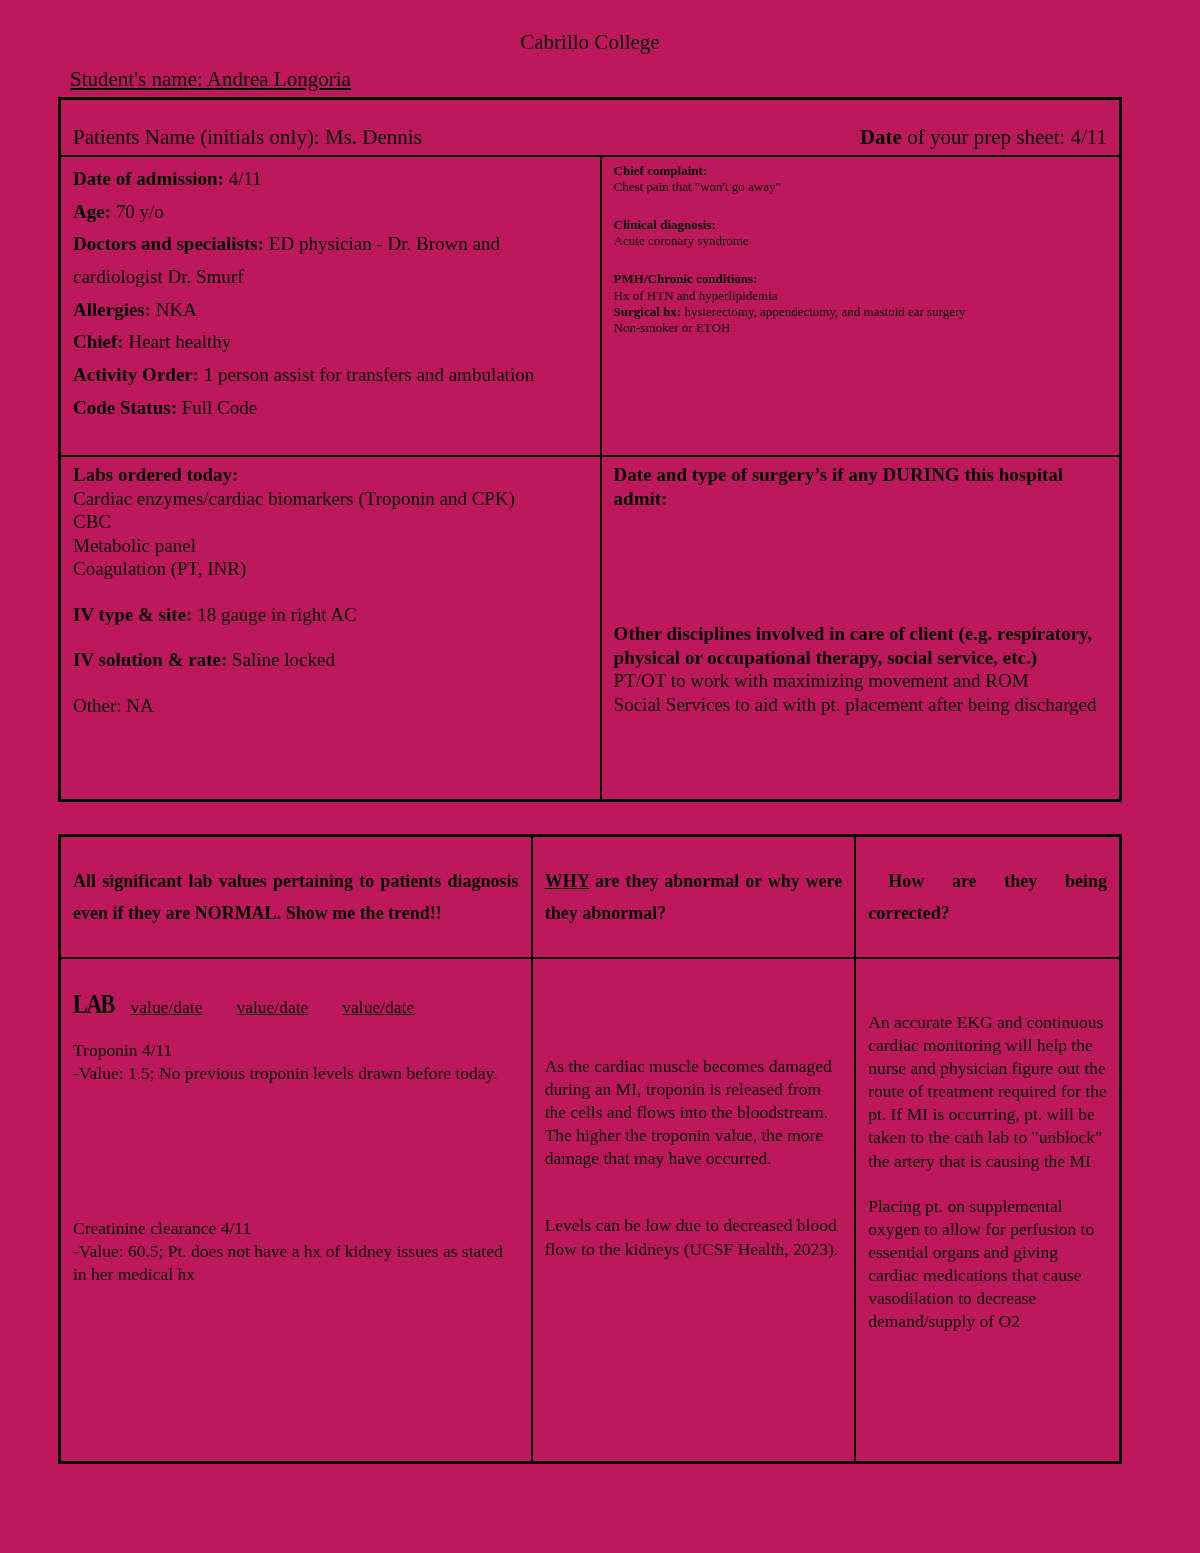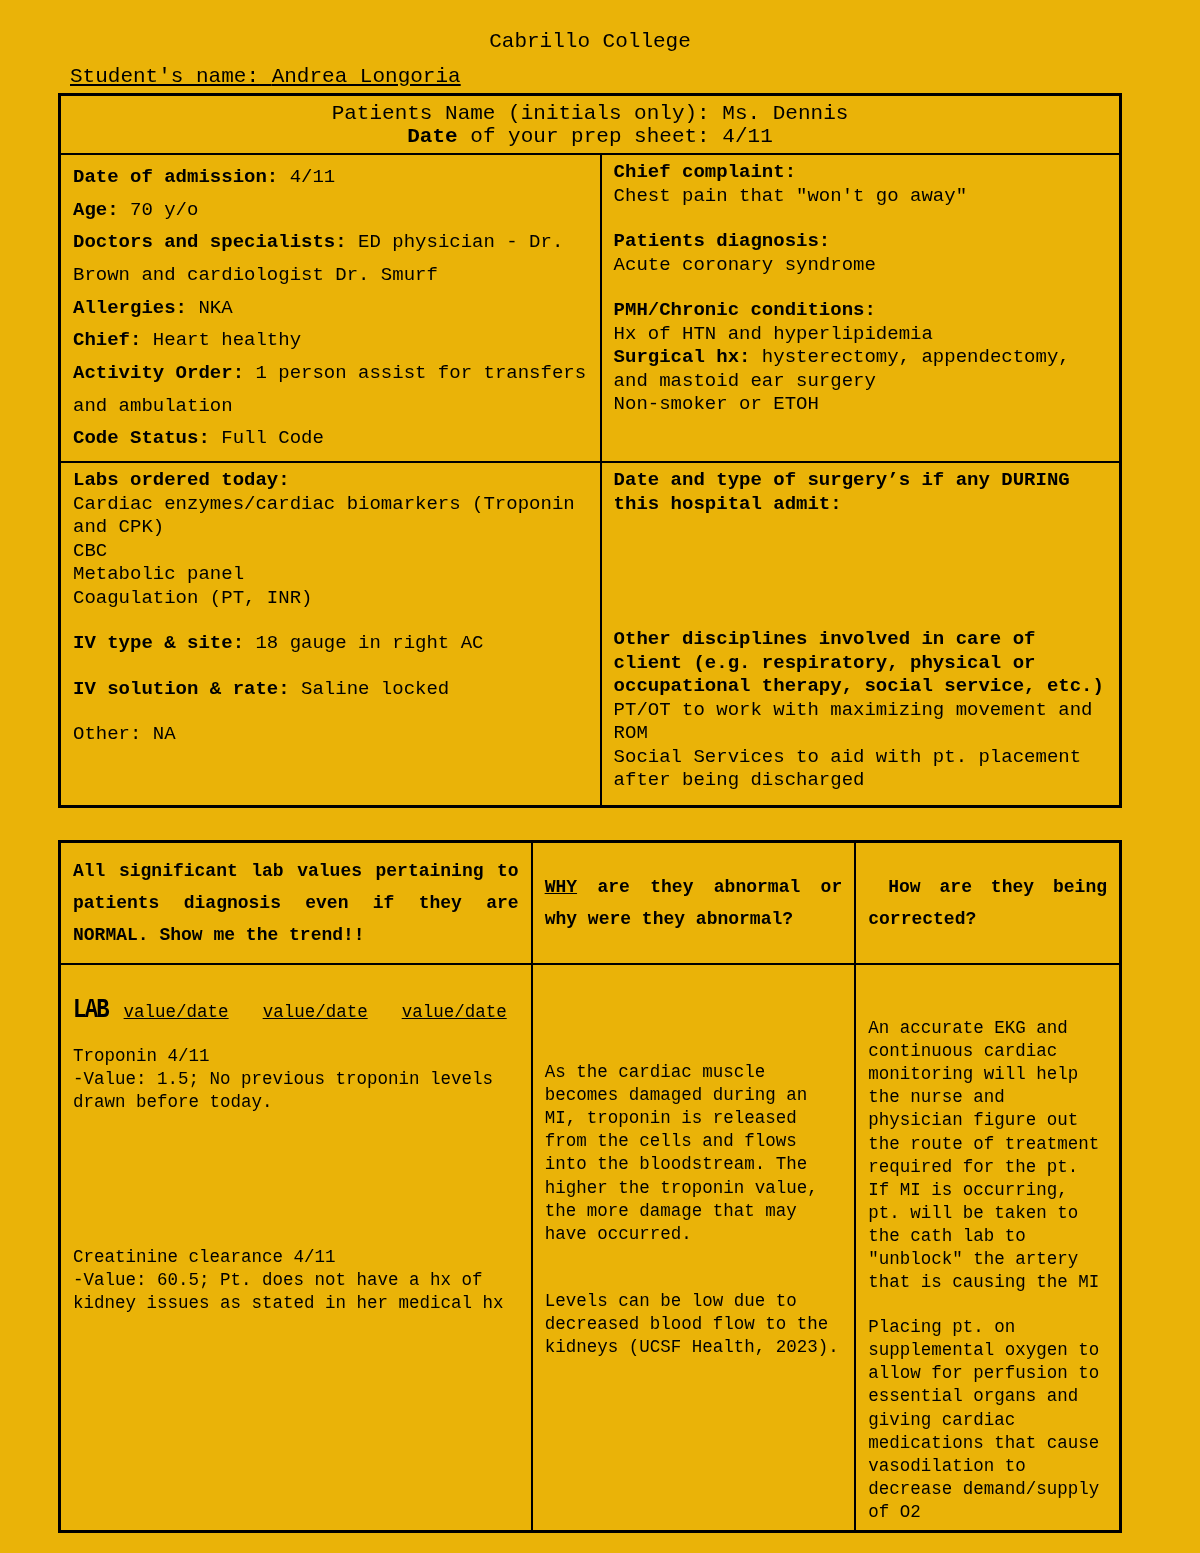--- a/index.html
+++ b/index.html
@@ -1,42 +1,42 @@
 <!DOCTYPE html>
 <html><head>
 <meta charset="utf-8">
 <style>
   html, body { margin: 0; padding: 0; background: #fff; }
   .page {
     position: relative;
     width: 1200px;
     height: 1553px;
-    background: #eab308;
+    background: #be185d;
     color: #000;
-    font-family: Liberation Mono, monospace;
+    font-family: Liberation Serif, serif;
     overflow: hidden;
   }
   .content { margin: 0 58px; width: 1064px; }
 
   
   .college { text-align: center; font-size: 21px; padding-top: 30px; }
   .doc-title { text-align: center; font-size: 21px; font-weight: bold; margin-top: 3px; }
   .student { font-size: 21px; margin: 12px 0 5px 12px; }
   .student .u { text-decoration: underline; }
 
   
   table { border-collapse: collapse; width: 100%; table-layout: fixed; }
   .t1, .t2 { border: 3px solid #000; }
   .t1 td, .t2 td { border: 2px solid #000; padding: 6px 12px; vertical-align: top; }
 
   
   .t1 .nameRow { height: 44px; vertical-align: bottom; font-size: 21px; padding-bottom: 5px; }
-  .rowflex { display: flex; justify-content: space-between; align-items: center; flex-direction: column; }
+  .rowflex { display: flex; justify-content: space-between; align-items: flex-start; }
   .t1 .demo { font-size: 19px; line-height: 1.72; height: 286px; }
-  .t1 .clin { font-size: 19px; line-height: 1.24; }
+  .t1 .clin { font-size: 13px; line-height: 1.24; }
   .clin .grp { margin-bottom: 22px; }
   .t1 .labsCell { font-size: 19px; line-height: 1.24; height: 330px; }
   .t1 .surgCell { font-size: 19px; line-height: 1.24; }
   .gapTop { margin-top: 22px; }
   .spacer { height: 112px; }
   .ml { white-space: pre-line; }
   b { font-weight: bold; }
 
   .tgap { height: 32px; }
 
@@ -101,21 +101,21 @@
           <div><b>Chief:</b> <span>Heart healthy</span></div>
           <div><b>Activity Order:</b> <span>1 person assist for transfers and ambulation</span></div>
           <div><b>Code Status:</b> <span>Full Code</span></div>
         </td>
         <td class="clin">
           <div class="grp">
             <div><b>Chief complaint:</b></div>
             <div>Chest pain that "won't go away"</div>
           </div>
           <div class="grp">
-            <div><b>Patients diagnosis:</b></div>
+            <div><b>Clinical diagnosis:</b></div>
             <div>Acute coronary syndrome</div>
           </div>
           <div>
             <div><b>PMH/Chronic conditions:</b></div>
             <div>Hx of HTN and hyperlipidemia</div>
             <div><b>Surgical hx:</b> <span>hysterectomy, appendectomy, and mastoid ear surgery</span></div>
             <div>Non-smoker or ETOH</div>
           </div>
         </td>
       </tr>

